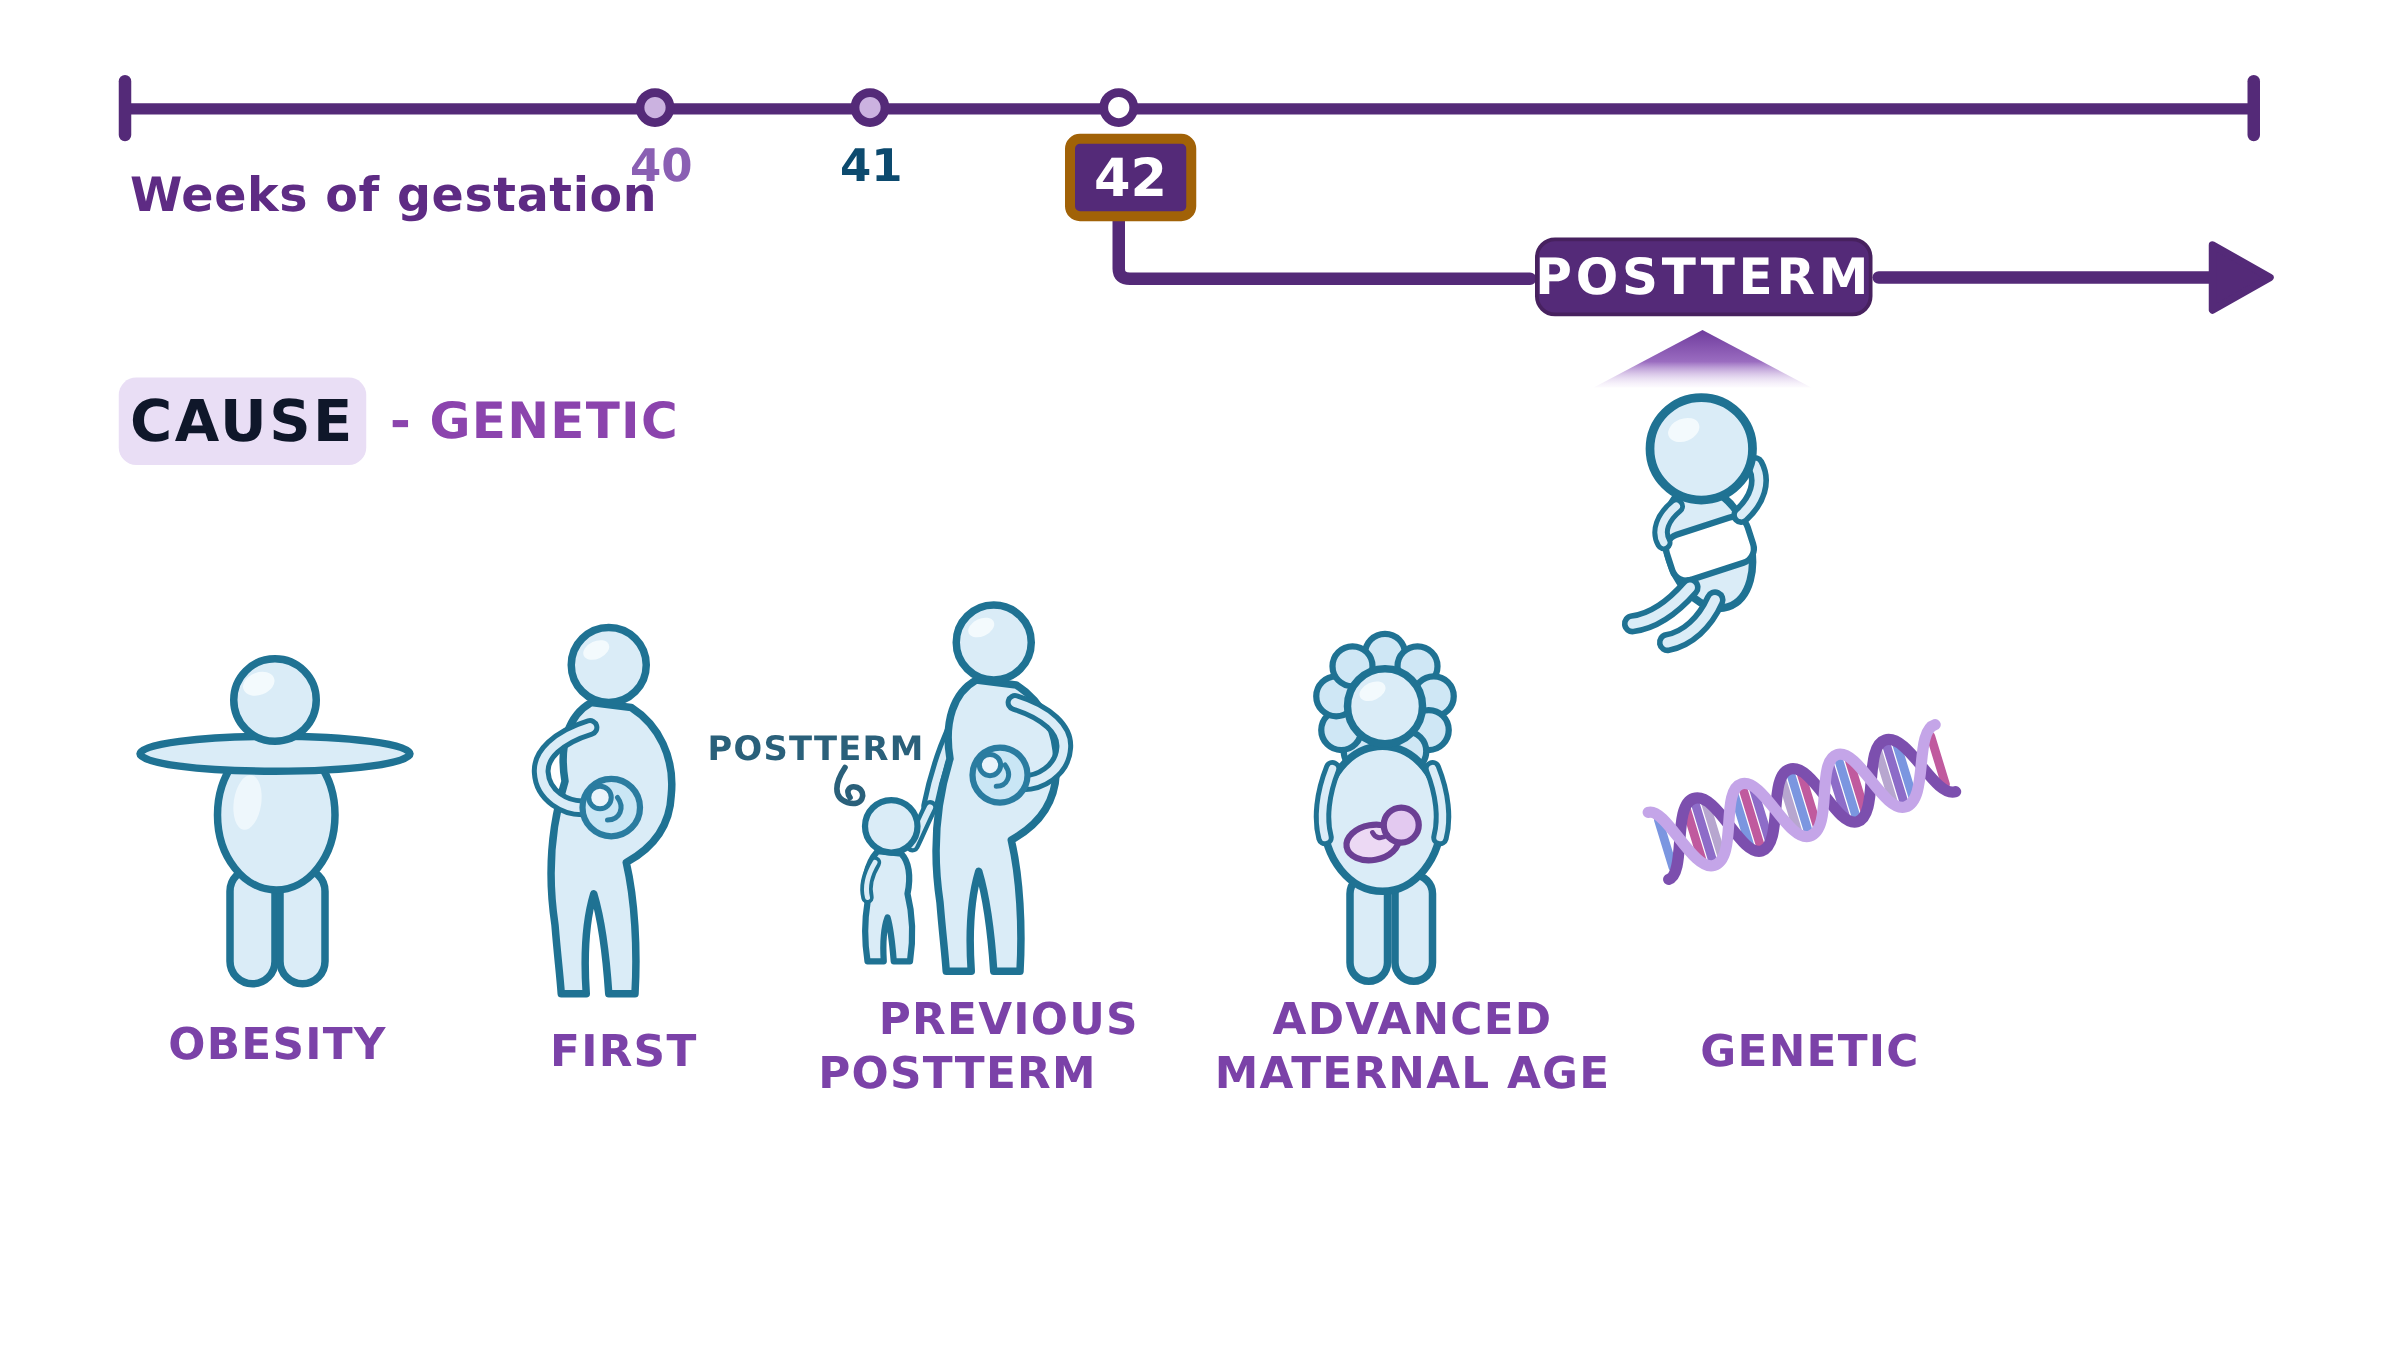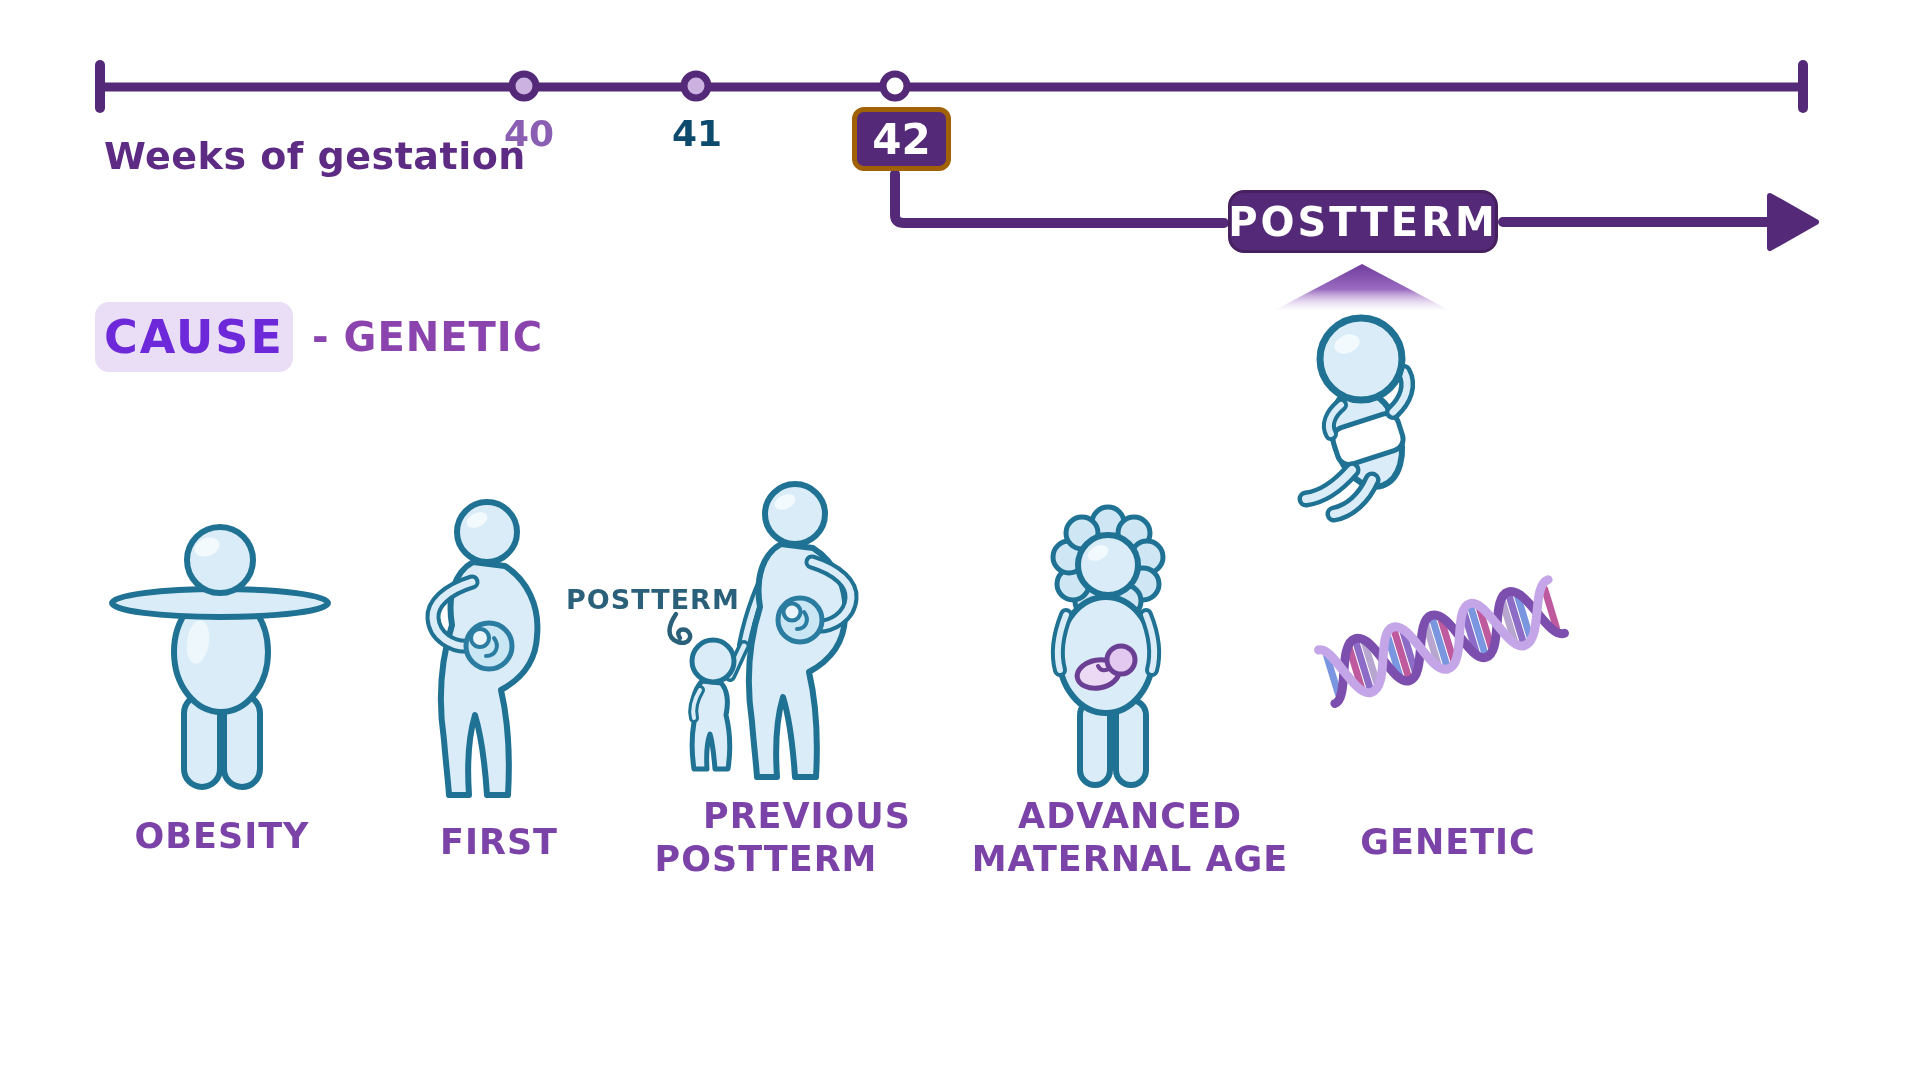--- a/index.html
+++ b/index.html
@@ -10,25 +10,25 @@
   #art{position:absolute;left:0;top:0;}
   .t{position:absolute;font-weight:700;white-space:nowrap;}
   .timeline-label{left:104px;top:110px;font-size:38px;color:#5e2b84;letter-spacing:.5px;margin-top:24px;}
   .tick{top:113px;font-size:36px;transform:translateX(-50%);}
   .tick-40{left:529px;color:#8a5fb3;}
   .tick-41{left:697px;color:#0c4a6e;}
   .badge{
     position:absolute;display:flex;align-items:center;justify-content:center;
     background:#542a78;color:#ffffff;font-weight:700;
   }
-  .badge-42{left:852px;top:107px;width:89px;height:54px;border-radius:12px;font-size:42px;border:5px solid #a16207;}
+  .badge-42{left:852px;top:107px;width:89px;height:54px;border-radius:12px;font-size:42px;border:8px solid #a16207;}
   .badge-postterm{left:1228px;top:190px;width:270px;height:63px;border-radius:16px;font-size:40px;letter-spacing:3px;border:3px solid #47215f;box-sizing:border-box;}
   .pill{
     position:absolute;display:flex;align-items:center;justify-content:center;
-    background:#e9def5;border-radius:14px;color:#6d28d9;font-weight:700;
+    background:#e9def5;border-radius:14px;color:#0f172a;font-weight:700;
   }
   .pill-cause{left:95px;top:302px;width:198px;height:70px;font-size:46px;letter-spacing:2px;}
   .pill-risk{left:93px;top:405px;width:370px;height:68px;font-size:42px;letter-spacing:1px;}
   .cause-rest{left:312px;top:302px;height:70px;display:flex;align-items:center;gap:14px;position:absolute;
     color:#8b44ad;font-weight:700;font-size:40px;letter-spacing:1px;}
   .fig-label{position:absolute;font-weight:700;font-size:35px;color:#7b42a8;transform:translateX(-50%);letter-spacing:1px;white-space:nowrap;}
   .lbl-obesity{left:222px;top:816px;}
   .lbl-first{left:499px;top:822px;}
   .lbl-prev-1{left:766px;top:796px;margin-left:41px;}
   .lbl-prev-2{left:766px;top:839px;}

